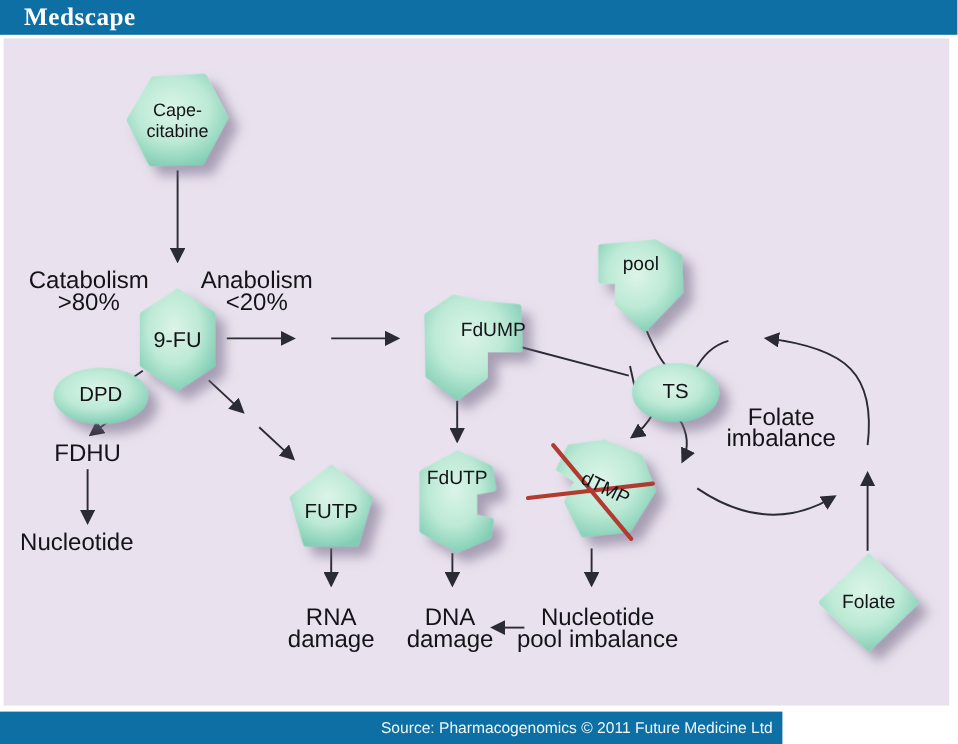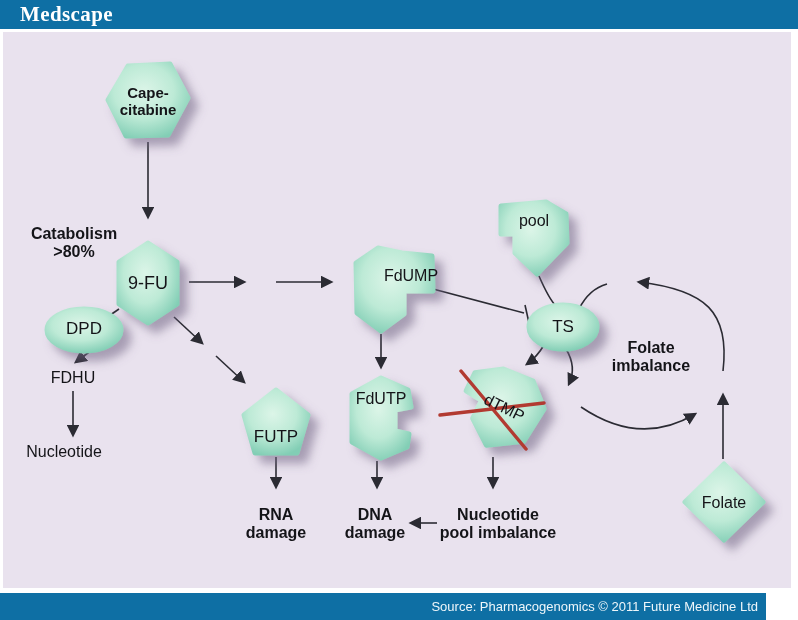--- a/index.html
+++ b/index.html
@@ -13,26 +13,26 @@
   html,body{width:798px;height:620px;overflow:hidden;background:#ffffff;
     font-family:"Liberation Sans",sans-serif;}
   .page{position:relative;width:798px;height:620px;background:#ffffff;}
   .header-bar{position:absolute;left:0;top:0;width:798px;height:29px;
     background:var(--bar-blue);display:flex;align-items:center;}
   .brand{font-family:"Liberation Serif",serif;font-weight:bold;font-size:21px;
     color:#ffffff;margin-left:20px;letter-spacing:.4px;text-align:center;}
   .canvas{position:absolute;left:3px;top:32px;width:788px;height:556px;
     background:var(--canvas-lavender);}
   .overlay{position:absolute;left:0;top:0;width:798px;height:620px;}
-  .footer-bar{position:absolute;left:0;top:593px;width:766px;height:27px;
+  .footer-bar{position:absolute;left:0;top:593px;width:652px;height:27px;
     background:var(--bar-blue);display:flex;align-items:center;justify-content:flex-end;}
   .source-text{color:#eef6fa;font-size:13px;margin-right:8px;}
-  .lbl{position:absolute;color:var(--text-dark);font-size:16px;line-height:18px;
+  .lbl{position:absolute;color:var(--text-dark);font-size:20px;line-height:18px;
     text-align:center;white-space:nowrap;transform:translate(-50%,-50%);}
-  .lbl span{display:block;font-weight:bold;}
+  .lbl span{display:block;}
   .node-lbl{font-size:16px;}
   .small-lbl{font-size:15px;line-height:17px;}
   .rot{transform:translate(-50%,-50%) rotate(26deg);}
   .edge{stroke:var(--line-dark);stroke-width:1.6;fill:none;}
   .redx{stroke:var(--cross-red);stroke-width:3.5;stroke-linecap:round;}
   .node{stroke:url(#nodeGrad);stroke-width:5;stroke-linejoin:round;fill:url(#nodeGrad);}
 </style>
 </head>
 <body>
 
@@ -108,27 +108,31 @@
   <div class="lbl small-lbl" style="left:148px;top:101px">
     <span>Cape-</span>
     <span>citabine</span>
   </div>
   <div class="lbl node-lbl" style="left:148px;top:283px;font-size:18px">9-FU</div>
   <div class="lbl node-lbl" style="left:84px;top:329px;font-size:17px">DPD</div>
   <div class="lbl node-lbl" style="left:411px;top:276px">FdUMP</div>
   <div class="lbl node-lbl" style="left:534px;top:221px">pool</div>
   <div class="lbl node-lbl" style="left:563px;top:327px;font-size:17px">TS</div>
   <div class="lbl node-lbl rot" style="left:504px;top:408px">dTMP</div>
-  <div class="lbl node-lbl" style="left:276px;top:437px;font-size:17px">FUTP</div>
+  <div class="lbl node-lbl" style="left:276px;top:427px;font-size:17px">FUTP</div>
   <div class="lbl node-lbl" style="left:381px;top:399px">FdUTP</div>
   <div class="lbl node-lbl" style="left:724px;top:503px">Folate</div>
 
   <div class="lbl" style="left:74px;top:243px">
     <span>Catabolism</span>
     <span>&gt;80%</span>
+  </div>
+  <div class="lbl" style="left:214px;top:243px">
+    <span>Anabolism</span>
+    <span>&lt;20%</span>
   </div>
   <div class="lbl" style="left:73px;top:378px">FDHU</div>
   <div class="lbl" style="left:64px;top:452px">Nucleotide</div>
   <div class="lbl" style="left:276px;top:524px">
     <span>RNA</span>
     <span>damage</span>
   </div>
   <div class="lbl" style="left:375px;top:524px">
     <span>DNA</span>
     <span>damage</span>

